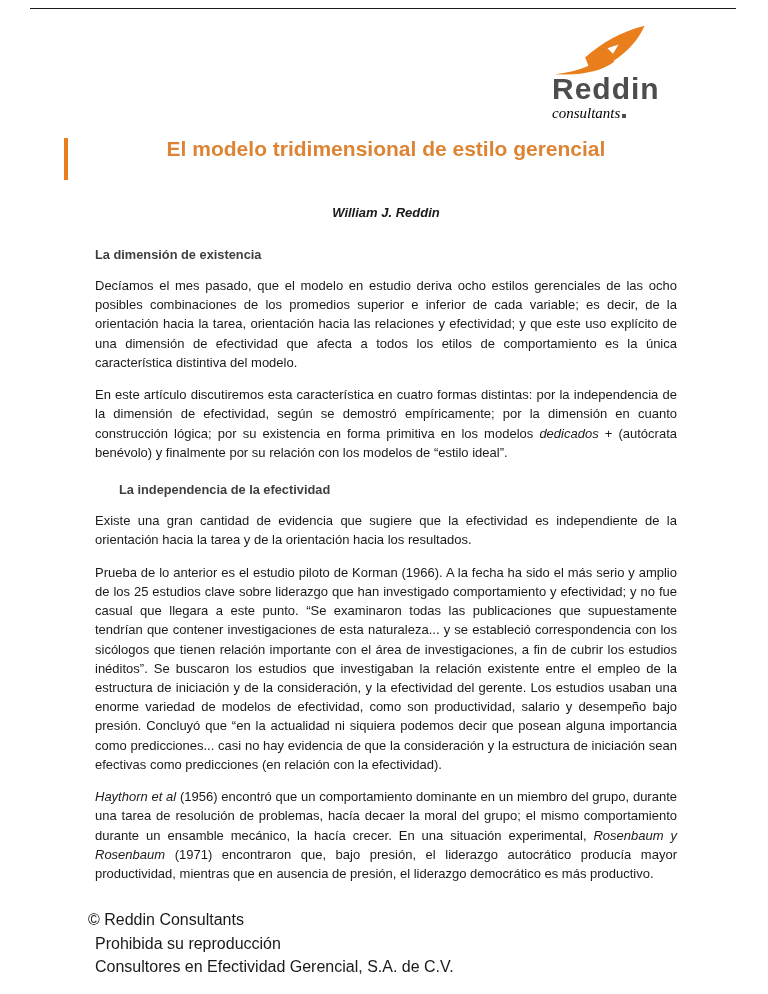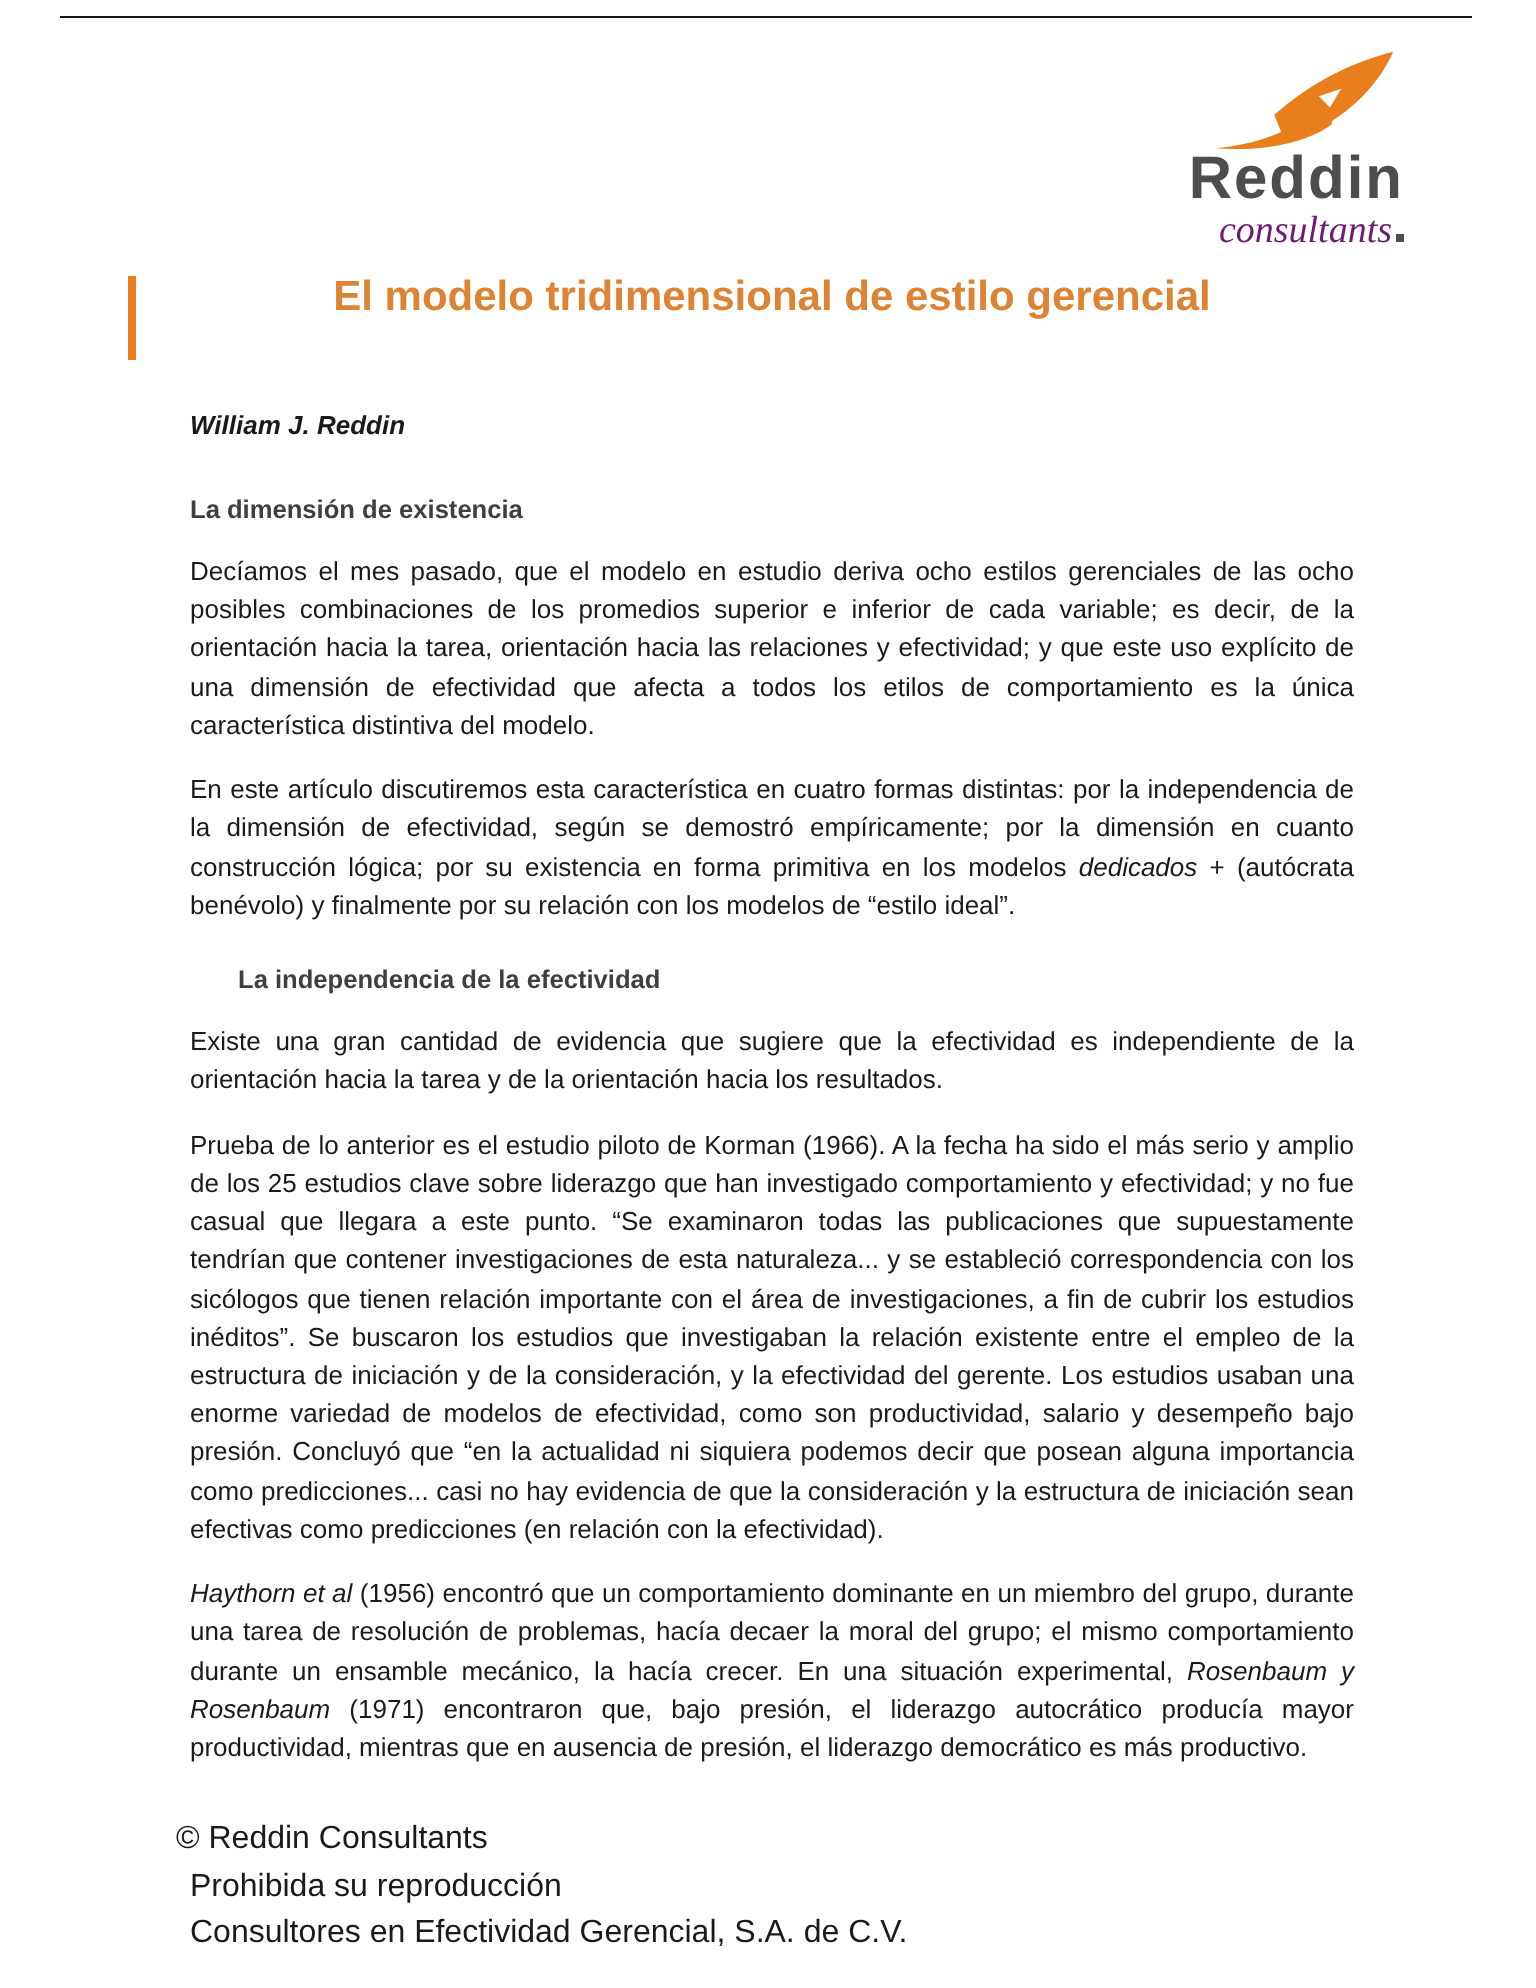--- a/index.html
+++ b/index.html
@@ -23,40 +23,39 @@
     height: 1px;
     background: #1a1a1a;
   }
 
   
   .logo {
     position: absolute;
     top: 24px;
     right: 66px;
     width: 150px;
-    text-align: right;
   }
   .logo-bird {
     width: 96px;
     height: 52px;
     margin-right: 2px;
   }
   .logo-wordmark {
     font-size: 30px;
     font-weight: bold;
     letter-spacing: 1px;
     color: #4d4d4d;
     line-height: 1;
     margin-top: -6px;
   }
   .logo-tagline {
     font-family: "Liberation Serif", serif;
     font-style: italic;
-    font-size: 19px;
-    color: #701a75;
+    font-size: 15px;
+    color: #000000;
     line-height: 1.2;
   }
   .logo-tagline .dot {
     display: inline-block;
     width: 4px;
     height: 4px;
     background: #4d4d4d;
     margin-left: 2px;
     vertical-align: baseline;
   }
@@ -88,21 +87,21 @@
     font-weight: bold;
     color: #dd8434;
     margin-top: 2px;
   }
 
   .author-line {
     position: absolute;
     top: 205px;
     left: 95px;
     width: 582px;
-    text-align: left;
+    text-align: center;
     font-size: 13px;
     font-weight: 600;
     font-style: italic;
     color: #1a1a1a;
   }
 
   
   .article {
     position: absolute;
     top: 247px;

